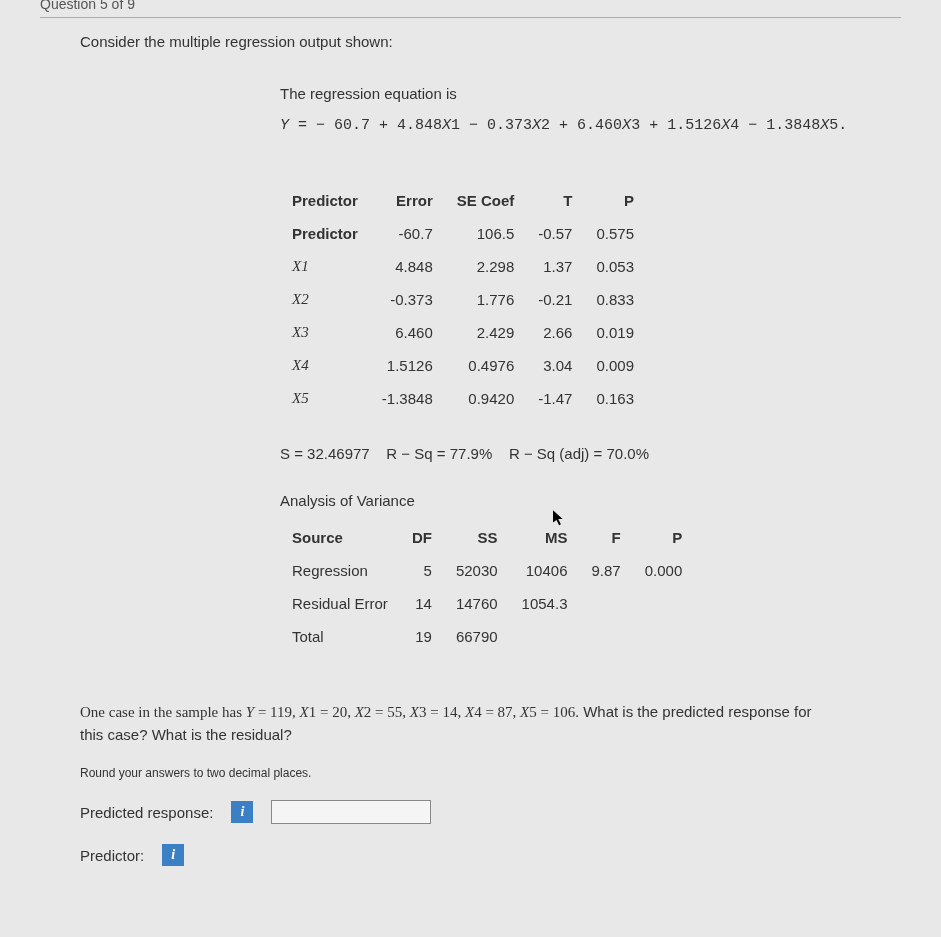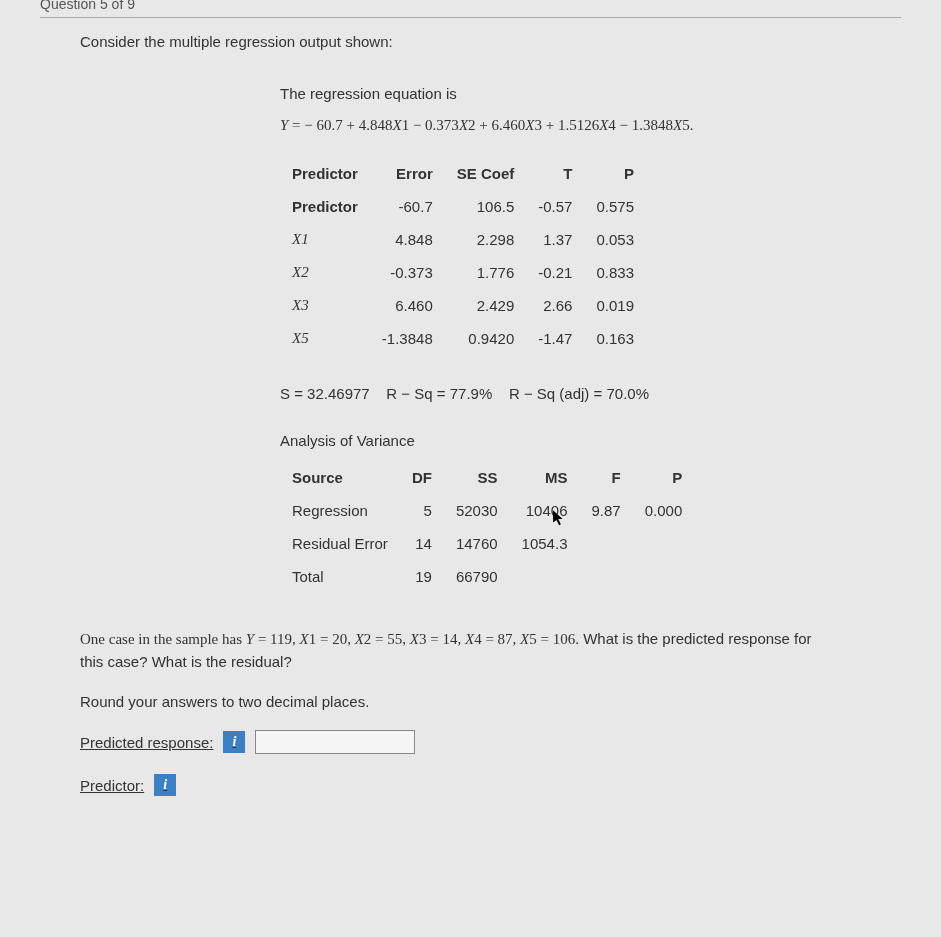--- a/index.html
+++ b/index.html
@@ -45,22 +45,22 @@
     .inner-content {
       padding-left: 200px;
       padding-right: 40px;
     }
     .eq-label {
       font-size: 15px;
       margin-bottom: 15px;
     }
     .equation {
       font-size: 15px;
-      margin-bottom: 23px;
-      font-family: Liberation Serif, serif;
+      margin-bottom: 50px;
+      font-family: Liberation Mono, monospace;
     }
     .italic {
       font-style: italic;
     }
     .coef-table {
       border-collapse: collapse;
       font-size: 15px;
       margin-bottom: 30px;
     }
     .coef-table td, .coef-table th {
@@ -84,21 +84,21 @@
       margin-bottom: 30px;
       font-family: Liberation Sans, sans-serif;
     }
     .anova-label {
       font-size: 15px;
       margin-bottom: 12px;
     }
     .anova-table {
       border-collapse: collapse;
       font-size: 15px;
-      margin-bottom: 35px;
+      margin-bottom: 48px;
     }
     .anova-table td, .anova-table th {
       padding: 8px 12px;
       text-align: left;
       font-weight: normal;
     }
     .anova-table th {
       font-weight: bold;
     }
     .anova-table .num {
@@ -108,30 +108,29 @@
       font-size: 15px;
       margin-bottom: 20px;
       line-height: 1.5;
       padding-left: 0;
       padding-right: 60px;
     }
     .bottom-section {
       padding-left: 0px;
     }
     .instruction {
-      font-size: 15px;
+      font-size: 12px;
       margin-bottom: 20px;
     }
     .answer-row {
       display: flex;
       align-items: center;
-      gap: 10px;
+      gap: 18px;
       margin-bottom: 20px;
       font-size: 15px;
-      text-decoration: underline;
     }
     .info-icon {
       width: 22px;
       height: 22px;
       background: #3b7fc4;
       color: white;
       display: flex;
       align-items: center;
       justify-content: center;
       font-family: 'Times New Roman', serif;
@@ -209,20 +208,27 @@
             <td class="num">0.833</td>
           </tr>
           <tr>
             <td class="pred-name"><span class="italic">X</span>3</td>
             <td class="num">6.460</td>
             <td class="num">2.429</td>
             <td class="num">2.66</td>
             <td class="num">0.019</td>
           </tr>
           <tr>
+            <td class="pred-name"><span class="italic">X</span>4</td>
+            <td class="num">1.5126</td>
+            <td class="num">0.4976</td>
+            <td class="num">3.04</td>
+            <td class="num">0.009</td>
+          </tr>
+          <tr>
             <td class="pred-name"><span class="italic">X</span>5</td>
             <td class="num">-1.3848</td>
             <td class="num">0.9420</td>
             <td class="num">-1.47</td>
             <td class="num">0.163</td>
           </tr>
         </tbody>
     </table>
 
     <div class="stats-line" style="white-space: pre;">S = 32.46977    R − Sq = 77.9%    R − Sq (adj) = 70.0%</div>

